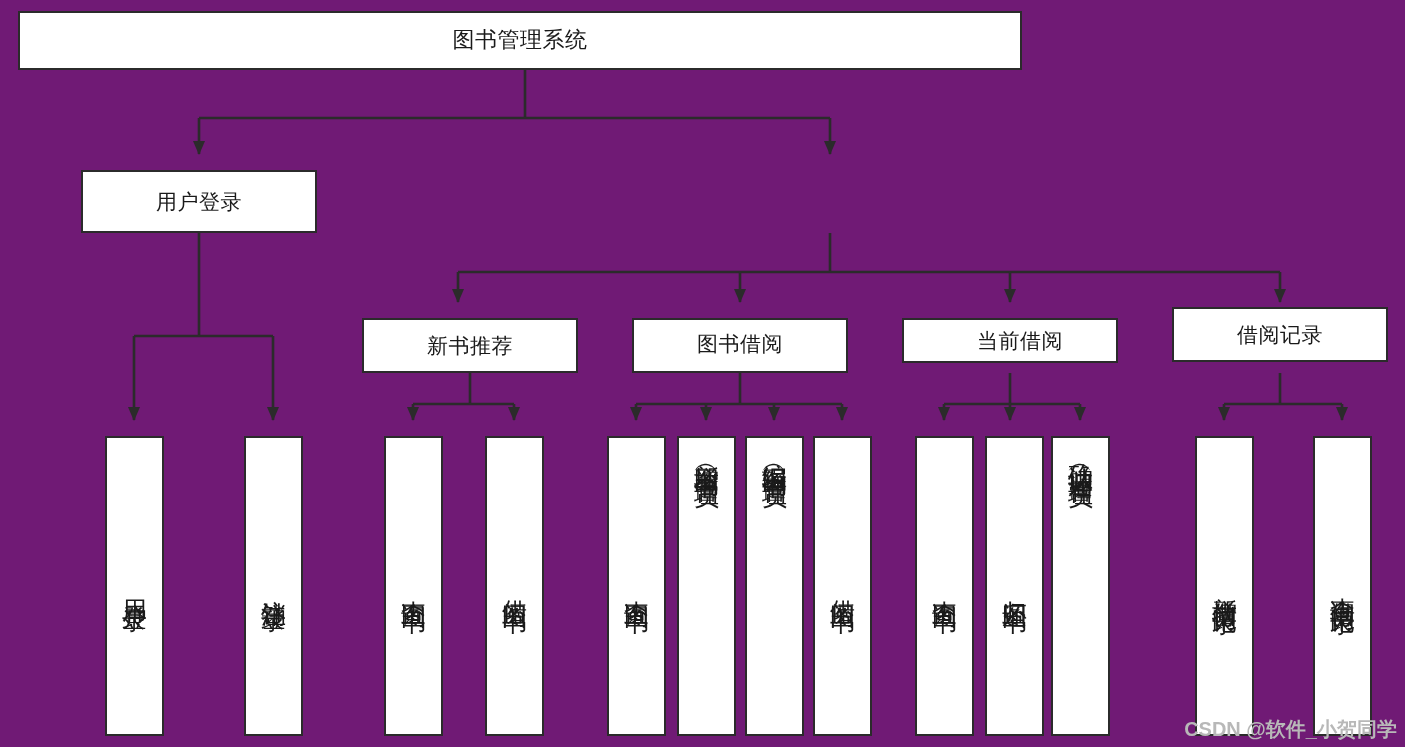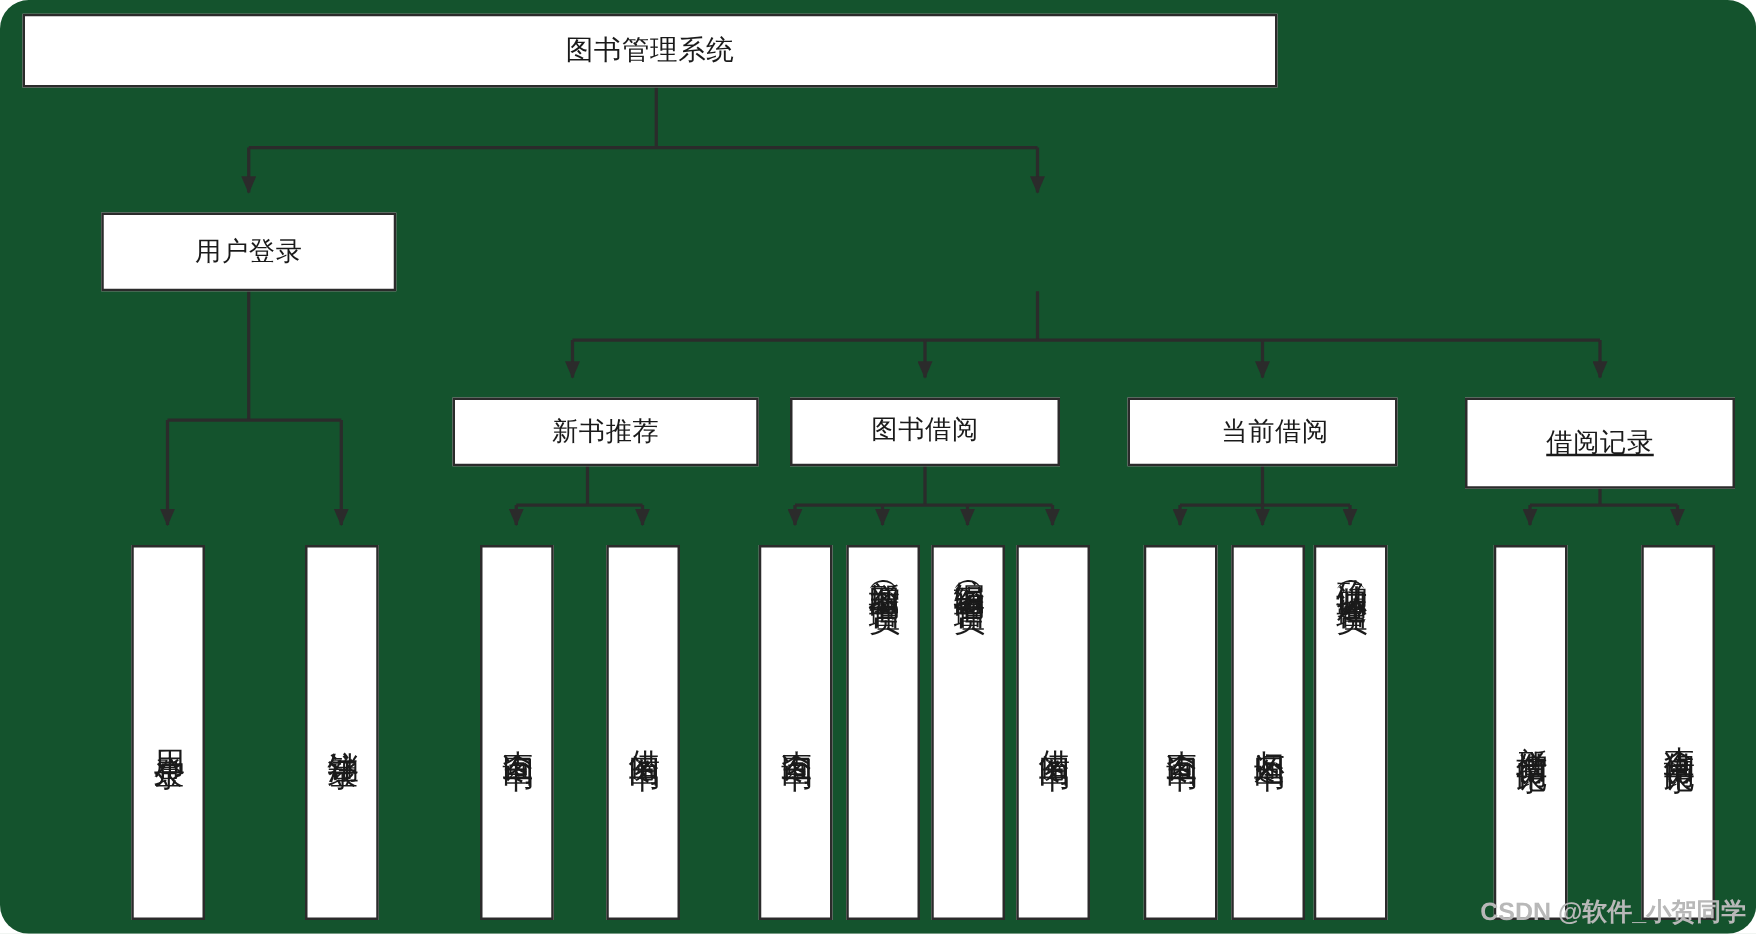--- a/index.html
+++ b/index.html
@@ -8,23 +8,22 @@
     padding: 0;
     background: #ffffff;
   }
   body {
     font-family: "Liberation Sans", "DejaVu Sans", sans-serif;
   }
   #canvas {
     position: relative;
     width: 1405px;
     height: 747px;
-    background: #14532d;
+    background: #701a75;
     overflow: hidden;
-    border-radius: 23px;
   }
   #edges {
     position: absolute;
     left: 0;
     top: 0;
     width: 1405px;
     height: 747px;
     pointer-events: none;
   }
   .node {
@@ -140,30 +139,30 @@
   </svg>
 
   <div class="node h root" style="left:18px; top:11px; width:1004px; height:59px;">
     <span class="lbl">图书管理系统</span>
   </div>
 
   <div class="node h" style="left:81px; top:170px; width:236px; height:63px;">
     <span class="lbl">用户登录</span>
   </div>
 
-  <div class="node h" style="left:362px; top:318px; width:245px; height:55px;">
+  <div class="node h" style="left:362px; top:318px; width:216px; height:55px;">
     <span class="lbl">新书推荐</span>
   </div>
   <div class="node h" style="left:632px; top:318px; width:216px; height:55px;font-family:Liberation Mono, monospace;">
     <span class="lbl">图书借阅</span>
   </div>
-  <div class="node h" style="left:902px; top:318px; width:216px; height:55px;padding-left:20px;">
+  <div class="node h" style="left:902px; top:318px; width:216px; height:45px;padding-left:20px;">
     <span class="lbl">当前借阅</span>
   </div>
-  <div class="node h" style="left:1172px; top:318px; width:216px; height:73px;text-decoration:underline;">
+  <div class="node h" style="left:1172px; top:307px; width:216px; height:55px;">
     <span class="lbl">借阅记录</span>
   </div>
 
   <div class="node v mid" style="left:105px; top:436px; width:59px; height:300px;">
     <span class="lbl">用户登录</span>
   </div>
   <div class="node v mid" style="left:244px; top:436px; width:59px; height:300px;">
     <span class="lbl">注销登录</span>
   </div>
 

